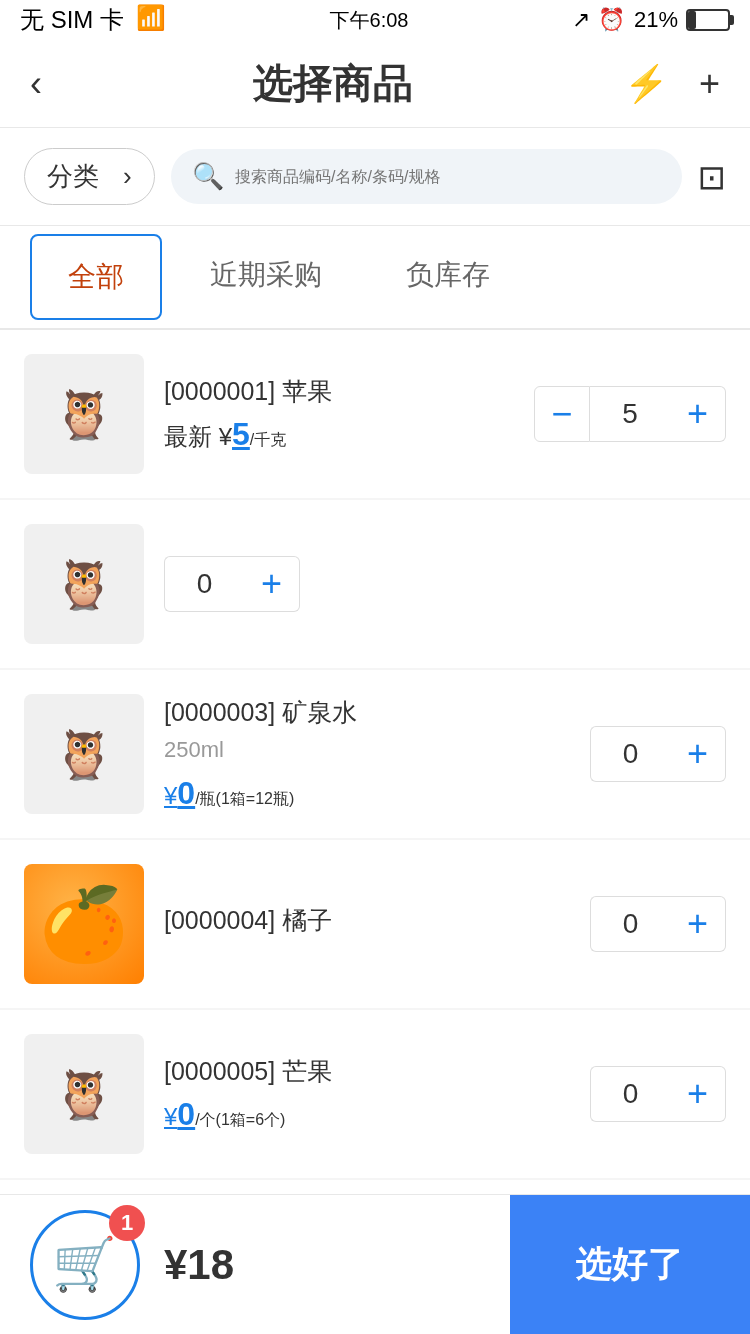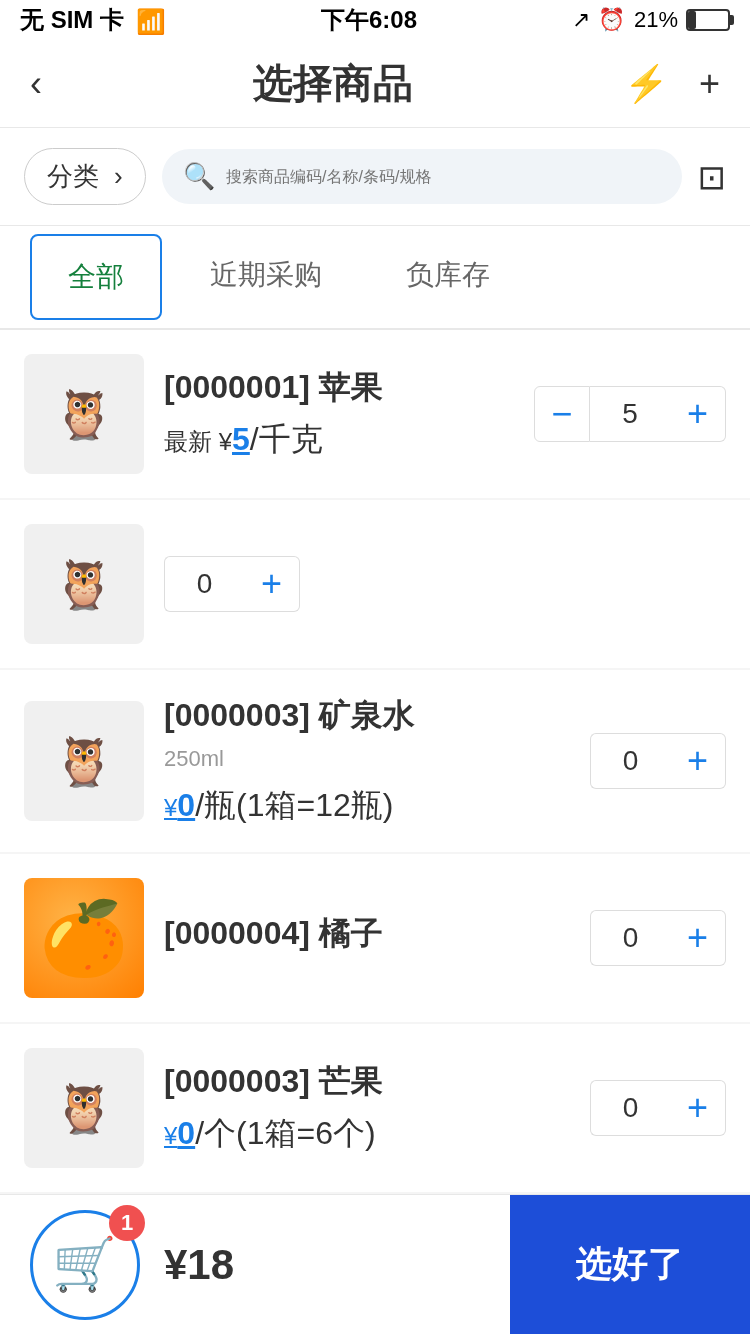--- a/index.html
+++ b/index.html
@@ -17,22 +17,22 @@
     .status-bar {
       height: 40px;
       background: #fff;
       display: flex;
       align-items: center;
       justify-content: space-between;
       padding: 0 20px;
       font-size: 24px;
       font-weight: 500;
     }
-    .status-left { display: flex; align-items: flex-end; gap: 12px; font-weight: bold; }
-    .status-center { font-size: 24px; font-weight: 700; text-align: right; }
+    .status-left { display: flex; align-items: flex-start; gap: 12px; }
+    .status-center { font-size: 20px; font-weight: 400; text-align: right; }
     .status-right { display: flex; align-items: center; gap: 8px; font-size: 22px; }
     .battery-icon {
       width: 44px; height: 22px; border: 2px solid #333; border-radius: 4px; position: relative;
       display: inline-flex; align-items: center;
     }
     .battery-icon::after {
       content: ''; width: 4px; height: 10px; background: #333;
       position: absolute; right: -6px; border-radius: 0 2px 2px 0;
     }
     .battery-fill { width: 20%; height: 100%; background: #333; border-radius: 2px; }
@@ -65,21 +65,21 @@
       border: 1px solid #ccc;
       border-radius: 30px;
       padding: 10px 22px;
       font-size: 26px;
       color: #333;
       background: #fff;
       cursor: pointer;
       white-space: nowrap;
       display: flex;
       align-items: center;
-      gap: 15px;
+      gap: 24px;
     }
     .search-input-wrap {
       flex: 1;
       background: #f0f4f8;
       border-radius: 30px;
       display: flex;
       align-items: center;
       padding: 12px 22px;
       gap: 10px;
     }
@@ -100,21 +100,21 @@
     }
     .tab-item {
       padding: 22px 36px;
       font-size: 28px;
       color: #666;
       cursor: pointer;
       border-radius: 8px;
       margin: 8px 6px;
     }
     .tab-item.active {
-      color: #15803d;
+      color: #c2410c;
       border: 2px solid #1a7fe8;
       border-radius: 8px;
       background: #fff;
     }
 
     
     .product-list {
       background: #f5f5f5;
       padding-bottom: 160px;
     }
@@ -144,23 +144,23 @@
       font-size: 48px;
       color: #c8d0d8;
       text-align: center;
     }
 
     .product-info {
       flex: 1;
       min-width: 0;
     }
     .product-name {
-      font-size: 32px;
-      color: #333;
-      font-weight: 700;
+      font-size: 25px;
+      color: #333;
+      font-weight: 400;
       margin-bottom: 8px;
     }
     .product-spec {
       font-size: 22px;
       color: #999;
       margin-bottom: 12px;
     }
     .product-price {
       font-size: 24px;
       color: #333;
@@ -174,21 +174,21 @@
       color: #333;
       font-size: 24px;
     }
     .price-underline {
       text-decoration: underline;
       text-decoration-color: #1a7fe8;
       color: #1a7fe8;
     }
     .price-unit {
       color: #333;
-      font-size: 32px;
+      font-size: 16px;
     }
 
     .product-quantity {
       display: flex;
       align-items: center;
       gap: 0;
       flex-shrink: 0;
     }
     .qty-btn {
       width: 56px;
@@ -297,21 +297,21 @@
     .total-price {
       font-size: 42px;
       font-weight: 700;
       color: #333;
       margin-left: 24px;
       flex: 1;
     }
     .confirm-btn {
       width: 240px;
       height: 140px;
-      background: #1d4ed8;
+      background: #3b82f6;
       color: #fff;
       font-size: 36px;
       font-weight: 600;
       border: none;
       cursor: pointer;
       display: flex;
       align-items: center;
       justify-content: center;
       margin-left: 20px;
     }
@@ -417,21 +417,21 @@
       <input class="qty-input" type="text" value="0" style="border-radius: 6px 0px 0px 6px; border-right: none; border-left: 1px solid rgb(221, 221, 221);">
       <button class="qty-btn plus">+</button>
     </div>
   </div>
 
   <div class="product-item">
     <div class="product-img">
       <div class="owl-logo">🦉</div>
     </div>
     <div class="product-info">
-      <div class="product-name">[0000003] 芒果</div>
+      <div class="product-name">[0000005] 芒果</div>
       <div class="product-price">
         <span class="price-underline" style="color:#1a7fe8;">¥</span><span class="price-highlight price-underline">0</span><span class="price-unit">/个(1箱=6个)</span>
       </div>
     </div>
     <div class="product-quantity">
       <input class="qty-input" type="text" value="0" style="border-radius: 6px 0px 0px 6px; border-right: none; border-left: 1px solid rgb(221, 221, 221);">
       <button class="qty-btn plus">+</button>
     </div>
   </div>
 

